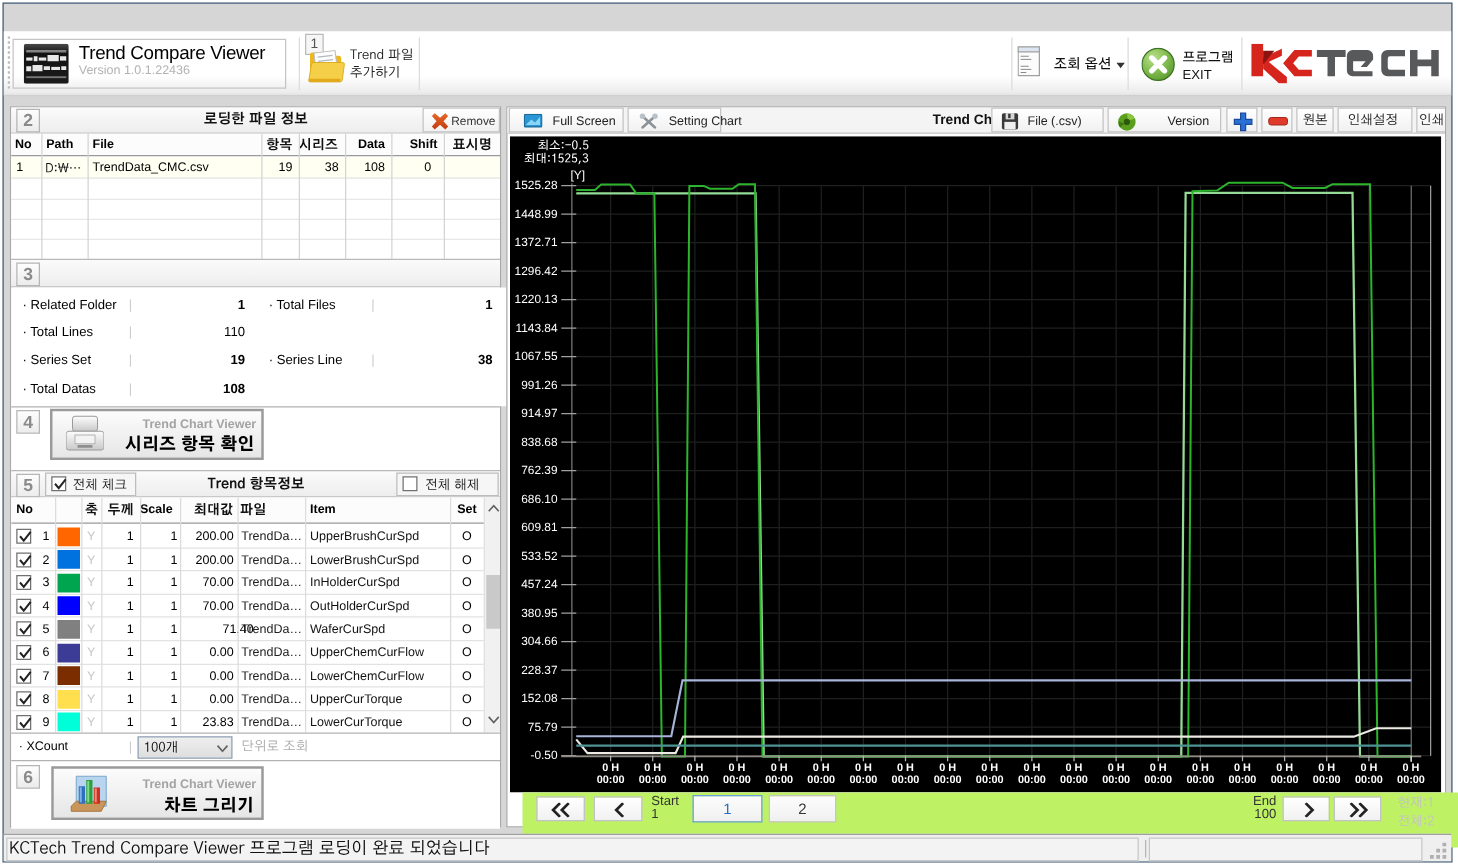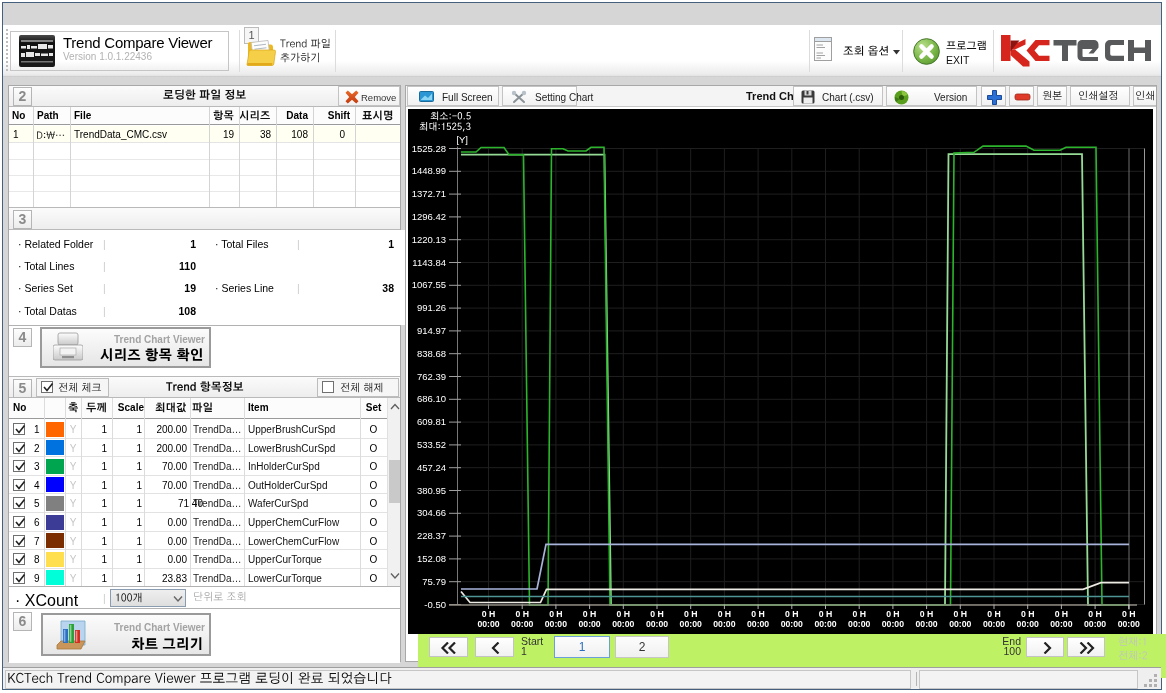--- a/index.html
+++ b/index.html
@@ -207,21 +207,21 @@
 
   <div class="abs" style="left:0;top:144px;width:425px;height:95px;background:#fff;font-size:10.5px;color:#111">
     <div class="cell" style="left:9px;top:8px;font-size:10.5px">· Related Folder</div>
         <div class="abs" style="left:94px;top:8px;color:#ccc">|</div>
         <div class="cell" style="left:130px;top:8px;width:57px;text-align:right;font-weight:bold;font-size:10.5px">1</div>
     <div class="cell" style="left:206px;top:8px;font-size:10.5px">· Total Files</div>
         <div class="abs" style="left:288px;top:8px;color:#ccc">|</div>
         <div class="cell" style="left:328px;top:8px;width:57px;text-align:right;font-weight:bold;font-size:10.5px">1</div>
     <div class="cell" style="left:9px;top:30px;font-size:10.5px">· Total Lines</div>
         <div class="abs" style="left:94px;top:30px;color:#ccc">|</div>
-        <div class="cell" style="left:130px;top:30px;width:57px;text-align:right;font-weight:bold;font-size:10.5px">110</div>
+        <div class="cell" style="left:130px;top:30px;width:57px;text-align:right;font-weight:normal;font-size:10.5px">110</div>
     <div class="cell" style="left:9px;top:52px;font-size:10.5px">· Series Set</div>
         <div class="abs" style="left:94px;top:52px;color:#ccc">|</div>
         <div class="cell" style="left:130px;top:52px;width:57px;text-align:right;font-weight:bold;font-size:10.5px">19</div>
     <div class="cell" style="left:206px;top:52px;font-size:10.5px">· Series Line</div>
         <div class="abs" style="left:288px;top:52px;color:#ccc">|</div>
         <div class="cell" style="left:328px;top:52px;width:57px;text-align:right;font-weight:bold;font-size:10.5px">38</div>
     <div class="cell" style="left:9px;top:75px;font-size:10.5px">· Total Datas</div>
         <div class="abs" style="left:94px;top:75px;color:#ccc">|</div>
         <div class="cell" style="left:130px;top:75px;width:57px;text-align:right;font-weight:bold;font-size:10.5px">108</div>
   </div>
@@ -269,21 +269,21 @@
 
   <div class="abs" style="left:0;top:312px;width:391px;height:188px;background:#fff;overflow:hidden" id="seriestable">
     <div class="abs" style="left:0;top:0;width:391px;height:21px;border-bottom:1px solid #9a9a9a;background:#fcfcfc"></div>
     <div class="cell" style="left:4px;top:4px;font-weight:bold">No</div>
     <div class="abs" style="left:56px;top:4px;width:16px;text-align:center"><svg width="11" height="14" viewBox="0 0 11 14">
             <path d="M1.64 8.52V7.51H8.59V10.28H7.29V8.52ZM0.46 6.47V5.46H9.95V6.47H5.86V7.68H4.57V6.47ZM3.07 1.23V0.28H7.39V1.23ZM1.07 4.29Q2.15 4.11 3.16 3.72Q4.17 3.33 4.28 2.93L4.29 2.82H1.50V1.86H8.93V2.82H6.20L6.22 2.93Q6.34 3.30 7.32 3.70Q8.29 4.11 9.29 4.29L8.74 5.18Q7.81 4.99 6.75 4.59Q5.70 4.19 5.25 3.75Q4.74 4.22 3.71 4.62Q2.67 5.01 1.63 5.21Z" fill="#111"></path>
           </svg></div>
     <div class="abs" style="left:72px;top:4px;width:31px;text-align:center"><svg width="21" height="14" viewBox="0 0 21 14">
             <path d="M0.45 7.19V6.04H9.95V7.19H5.88V10.18H4.56V7.19ZM1.82 4.74V0.76H8.70V1.84H3.12V3.66H8.75V4.74Z M18.62 10.17V0.39H19.88V10.17ZM15.25 5.48V4.22H16.63V0.65H17.83V9.74H16.63V5.48ZM10.97 7.61Q11.75 6.45 12.15 5.04Q12.55 3.64 12.55 2.47H11.32V1.32H13.80Q13.80 5.41 12.06 8.15ZM13.03 8.34Q13.86 7.05 14.29 5.45Q14.72 3.85 14.72 2.47H13.95V1.32H15.97Q15.97 6.02 14.17 8.89Z" fill="#111"></path>
           </svg></div>
-    <div class="cell" style="left:103px;top:4px;width:32px;text-align:right;font-weight:bold">Scale</div>
+    <div class="cell" style="left:103px;top:4px;width:32px;text-align:left;font-weight:bold">Scale</div>
     <div class="abs" style="left:135px;top:4px;width:43px;text-align:right"><svg width="32" height="14" viewBox="0 0 32 14">
             <path d="M0.70 8.89V7.77H1.73Q5.61 7.77 7.68 7.52V8.63Q5.35 8.89 1.72 8.89ZM3.55 8.10V6.25H4.89V8.10ZM7.91 10.17V0.39H9.25V10.17ZM2.35 1.83V0.82H6.10V1.83ZM0.71 5.95Q3.24 5.04 3.41 3.88L3.42 3.61H1.12V2.57H7.19V3.61H5.00V3.83Q5.04 4.15 5.29 4.46Q5.54 4.77 5.94 5.04Q6.33 5.30 6.69 5.48Q7.05 5.67 7.45 5.83L6.76 6.68Q6.16 6.47 5.37 5.99Q4.58 5.52 4.22 5.09Q3.82 5.62 3.01 6.09Q2.20 6.57 1.41 6.82Z M16.10 9.74V0.65H17.28V4.21H18.45V0.39H19.73V10.17H18.45V5.47H17.28V9.74ZM11.70 8.03V1.32H15.40V2.45H13.00V6.90H13.11Q14.10 6.90 15.72 6.72V7.77Q13.69 8.03 11.98 8.03Z M22.94 10.05V5.84H24.17V6.95H25.65V5.84H26.88V10.05ZM24.17 9.01H25.65V7.93H24.17ZM26.42 9.47Q27.01 9.06 27.55 8.23Q28.08 7.40 28.08 6.55V5.84H29.37V6.55Q29.37 7.34 29.86 8.19Q30.36 9.05 30.94 9.49L30.06 10.20Q29.19 9.47 28.74 8.39Q28.54 8.89 28.12 9.43Q27.70 9.97 27.34 10.24ZM28.36 5.52V0.39H29.69V2.55H30.93V3.74H29.69V5.52ZM21.42 4.77Q23.03 4.31 24.12 3.59Q25.22 2.87 25.47 2.01H22.06V0.88H27.03Q27.03 1.51 26.85 2.09Q26.67 2.67 26.37 3.11Q26.07 3.54 25.65 3.93Q25.22 4.31 24.79 4.58Q24.37 4.86 23.86 5.10Q23.34 5.34 22.95 5.48Q22.55 5.62 22.11 5.75Z" fill="#111"></path>
           </svg></div>
     <div class="abs" style="left:183px;top:4px"><svg width="21" height="14" viewBox="0 0 21 14">
             <path d="M7.30 10.17V0.39H8.63V4.25H10.10V5.52H8.63V10.17ZM0.49 8.37V7.21H1.69V2.45H0.68V1.28H6.68V2.45H5.68V7.13Q5.92 7.13 6.90 7.04V8.15Q4.86 8.37 2.31 8.37ZM2.92 7.21 3.48 7.20Q4.25 7.20 4.45 7.19V2.45H2.92Z M12.73 10.05V7.36H18.42V6.69H12.69V5.63H19.72V8.27H14.03V8.98H19.93V10.05ZM18.39 5.27V0.39H19.71V5.27ZM11.44 2.74Q11.44 1.75 12.20 1.14Q12.96 0.54 14.14 0.54Q15.31 0.54 16.07 1.14Q16.83 1.75 16.83 2.74Q16.83 3.75 16.07 4.35Q15.31 4.95 14.14 4.95Q12.95 4.95 12.19 4.35Q11.44 3.76 11.44 2.74ZM12.77 2.74Q12.77 3.28 13.15 3.61Q13.53 3.93 14.14 3.93Q14.74 3.93 15.12 3.61Q15.51 3.28 15.51 2.74Q15.51 2.22 15.12 1.89Q14.74 1.55 14.14 1.55Q13.54 1.55 13.16 1.89Q12.77 2.23 12.77 2.74Z" fill="#111"></path>
           </svg></div>
     <div class="cell" style="left:239px;top:4px;font-weight:bold">Item</div>
     <div class="cell" style="left:351px;top:4px;width:27px;text-align:center;font-weight:bold">Set</div>
     <div class="abs" style="left:0;top:22.0px;width:378px;height:18.6px;border-bottom:1px solid #e2e2e2">
 <div class="chk" style="left:4px;top:3px">
@@ -443,21 +443,21 @@
             <path d="M1,6 L5,1.5 L9,6" fill="none" stroke="#606060" stroke-width="1.3"></path>
           </svg>
       <div class="abs" style="left:1px;top:62px;width:11px;height:43px;background:#c9c9c9"></div>
       <svg class="abs" style="left:2px;top:174px" width="10" height="8">
             <path d="M1,1.5 L5,6 L9,1.5" fill="none" stroke="#606060" stroke-width="1.3"></path>
           </svg>
     </div>
   </div>
 
   <div class="abs" style="left:0;top:500px;width:391px;height:22px;background:#fff;border-top:1px solid #b2b2b2">
-    <div class="cell" style="left:6px;top:5px;font-size:16px">· XCount</div>
+    <div class="cell" style="left:6px;top:5px;font-size:10px">· XCount</div>
     <div class="abs" style="left:94px;top:5px;color:#ccc;font-size:10.5px">|</div>
     <div class="abs" style="left:101px;top:2px;width:76px;height:18px;border:1px solid #8a9cb0;background:linear-gradient(#efefef,#dedede)">
       <span class="abs" style="left:4px;top:2px"><svg width="28" height="14" viewBox="0 0 28 14">
               <path d="M1.05 3.36V2.73H1.36Q2.24 2.73 2.56 2.47Q2.88 2.20 2.88 1.70V1.46H3.57V9.34H2.73V3.36Z M7.18 5.40Q7.18 6.94 7.57 7.84Q7.96 8.74 8.76 8.74Q9.19 8.74 9.50 8.47Q9.81 8.20 9.98 7.72Q10.15 7.24 10.22 6.67Q10.30 6.10 10.30 5.40Q10.30 3.86 9.92 2.95Q9.53 2.04 8.74 2.04Q7.96 2.04 7.57 2.94Q7.18 3.84 7.18 5.40ZM6.34 5.40Q6.34 3.31 7.03 2.34Q7.72 1.37 8.74 1.37Q9.87 1.37 10.51 2.41Q11.14 3.44 11.14 5.40Q11.14 6.57 10.90 7.45Q10.66 8.33 10.12 8.88Q9.57 9.42 8.76 9.42Q7.73 9.42 7.03 8.42Q6.34 7.43 6.34 5.40Z M13.02 5.40Q13.02 6.94 13.41 7.84Q13.80 8.74 14.60 8.74Q15.03 8.74 15.33 8.47Q15.64 8.20 15.81 7.72Q15.98 7.24 16.06 6.67Q16.13 6.10 16.13 5.40Q16.13 3.86 15.75 2.95Q15.37 2.04 14.58 2.04Q13.80 2.04 13.41 2.94Q13.02 3.84 13.02 5.40ZM12.18 5.40Q12.18 3.31 12.86 2.34Q13.55 1.37 14.58 1.37Q15.70 1.37 16.34 2.41Q16.98 3.44 16.98 5.40Q16.98 6.57 16.73 7.45Q16.49 8.33 15.95 8.88Q15.41 9.42 14.60 9.42Q13.56 9.42 12.87 8.42Q12.18 7.43 12.18 5.40Z M18.18 8.24Q19.70 7.03 20.50 5.49Q21.29 3.94 21.31 2.48H18.55V1.76H22.15Q22.15 5.92 18.77 8.72ZM23.36 9.74V1.07H24.08V4.74H25.57V0.81H26.33V10.16H25.57V5.49H24.08V9.74Z" fill="#111"></path>
             </svg></span>
       <svg class="abs" style="left:62px;top:5px" width="10" height="8">
             <path d="M1,1.5 L5,6 L9,1.5" stroke="#666" stroke-width="1.4" fill="none"></path>
           </svg>
     </div>
     <div class="abs" style="left:184px;top:4px"><svg width="54" height="14" viewBox="0 0 54 14">
@@ -507,21 +507,21 @@
     <span class="abs" style="left:32px;top:5px;color:#222;white-space:nowrap">Setting Chart</span>
   </div>
   <div class="abs" style="left:340px;top:4px;width:47px;font-size:11px;font-weight:bold;color:#111;white-space:nowrap;overflow:hidden">Trend Ch</div>
   <div class="btn" style="left:387px;top:0px;width:90px;height:20px">
     <svg class="abs" style="left:7px;top:3px" width="14" height="14" viewBox="0 0 14 14">
           <rect x="0.5" y="0.5" width="13" height="13" rx="1.5" fill="#3a3a3a"></rect>
           <rect x="3.5" y="0.5" width="7" height="5" fill="#d8d8d8"></rect>
           <rect x="5.5" y="1" width="2" height="3.5" fill="#3a3a3a"></rect>
           <rect x="2.5" y="7.5" width="9" height="6" fill="#efefef"></rect>
         </svg>
-    <span class="abs" style="left:28px;top:5px;color:#222;white-space:nowrap">Chart (.csv)</span>
+    <span class="abs" style="left:28px;top:5px;color:#222;white-space:nowrap">File (.csv)</span>
   </div>
   <div class="btn" style="left:480px;top:0px;width:91px;height:20px">
     <svg class="abs" style="left:7px;top:3px" width="15" height="15" viewBox="0 0 15 15">
           <circle cx="7.5" cy="7.5" r="7" fill="#5a9e1e"></circle>
           <path d="M7.5,1 a6.5,6.5 0 0 1 6,4 l-5,1.5 Z" fill="#8cc63e"></path>
           <path d="M2,12 a6.5,6.5 0 0 1 -1,-5 l4.5,2 Z" fill="#3e7a14"></path>
           <circle cx="7.5" cy="7.5" r="2.5" fill="#2a5a0a"></circle>
         </svg>
     <span class="abs" style="left:47px;top:5px;color:#222;white-space:nowrap">Version</span>
   </div>

